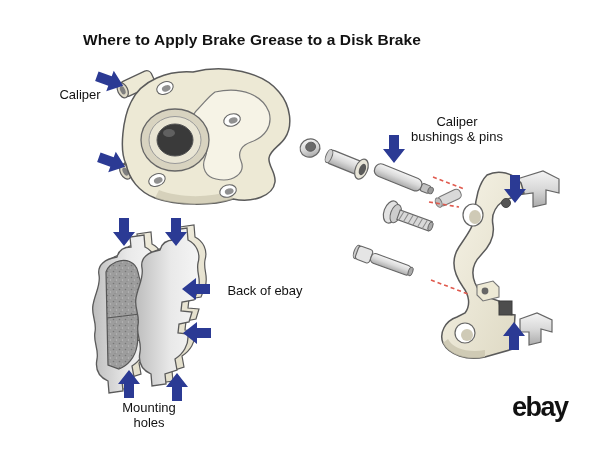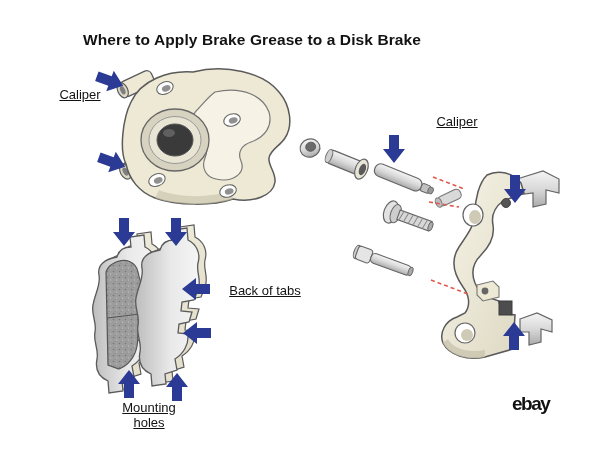--- a/index.html
+++ b/index.html
@@ -6,29 +6,29 @@
     --arrow:#2B3A94; --leader:#E05A4E; --text:#121212; --background:#FFFFFF;
     --part-cream:#EDE9D5; --part-cream-light:#F6F3E6; --part-shadow:#C9C4AE;
     --metal-light:#EFEFEF; --metal-mid:#C9C9C9; --metal-dark:#8F8F8F;
     --friction:#9D9D9D; --outline:#5A5A5A; --bore-dark:#3A3A3A;
   }
   html,body{margin:0;padding:0;}
   body{font-family:"Liberation Sans",sans-serif;background:#e8e8e8;}
   .canvas{position:relative;width:600px;height:450px;background:var(--background);overflow:hidden;}
   .title{position:absolute;left:0;top:31px;width:504px;text-align:center;
          font-size:15.5px;font-weight:bold;color:var(--text);letter-spacing:.1px;}
-  .callout{position:absolute;text-align:center;font-size:13px;line-height:1.18;color:var(--text);text-decoration:underline;}
+  .callout{position:absolute;text-align:center;font-size:13px;line-height:1.18;color:var(--text);}
   .callout span{display:block;}
   #lbl-pinholes{left:34px;top:87px;width:92px;}
   #lbl-bushings{left:390px;top:114px;width:134px;}
   #lbl-backpads{left:206px;top:283px;width:118px;}
   #lbl-mounting{left:105px;top:400px;width:88px;}
   .illus{position:absolute;z-index:1;}
   #overlay{position:absolute;left:0;top:0;z-index:2;pointer-events:none;}
-  .logo{position:absolute;left:512px;top:394px;font-size:19px;font-weight:bold;
+  .logo{position:absolute;left:512px;top:394px;font-size:27px;font-weight:bold;
         color:#111;letter-spacing:-1.5px;line-height:1;}
 </style>
 </head>
 <body>
 
 <div class="canvas">
 
   <svg width="0" height="0" style="position:absolute">
     <defs>
       <linearGradient id="plateGrad" x1="0" y1="0" x2="1" y2="0">
@@ -221,23 +221,24 @@
       <polygon transform="translate(515,189)" points="-5,-14 5,-14 5,0 11,0 0,14 -11,0 -5,0"></polygon>
       <polygon transform="translate(514,336) rotate(180)" points="-5,-14 5,-14 5,0 11,0 0,14 -11,0 -5,0"></polygon>
     </g>
   </svg>
 
   <div class="callout" id="lbl-pinholes">
     <span>Caliper</span>
   </div>
   <div class="callout" id="lbl-bushings">
     <span>Caliper</span>
+    <span>bushings &amp; pins</span>
   </div>
   <div class="callout" id="lbl-backpads">
-    <span>Back of tabs</span>
+    <span>Back of ebay</span>
   </div>
   <div class="callout" id="lbl-mounting">
     <span>Mounting</span>
     <span>holes</span>
   </div>
 
   <div class="logo">ebay</div>
 
 </div>
 

